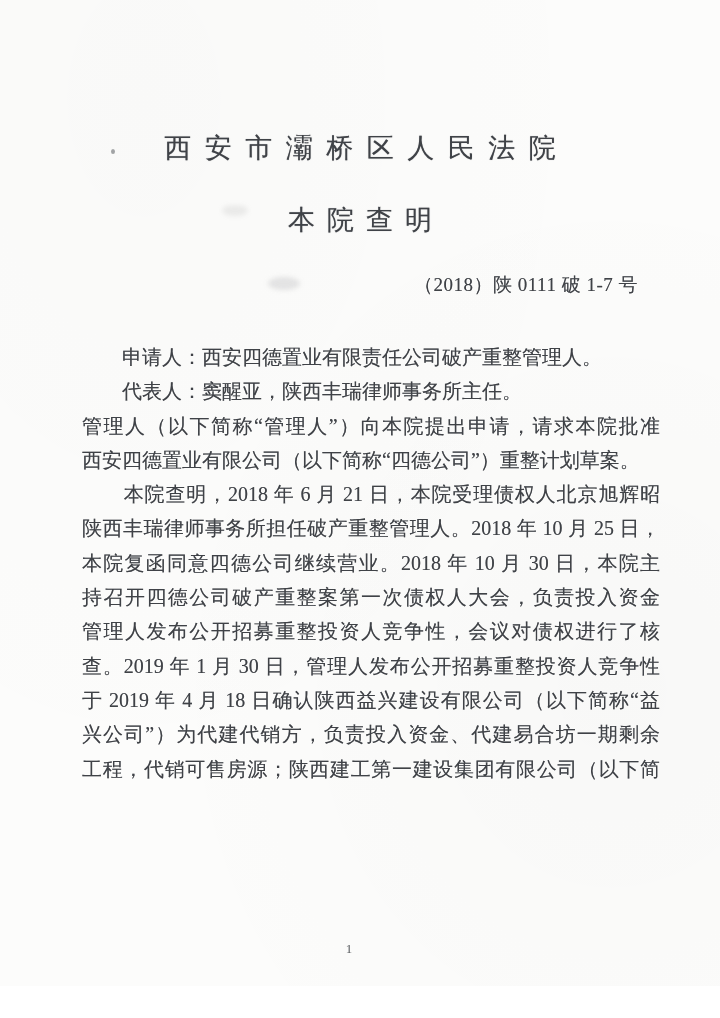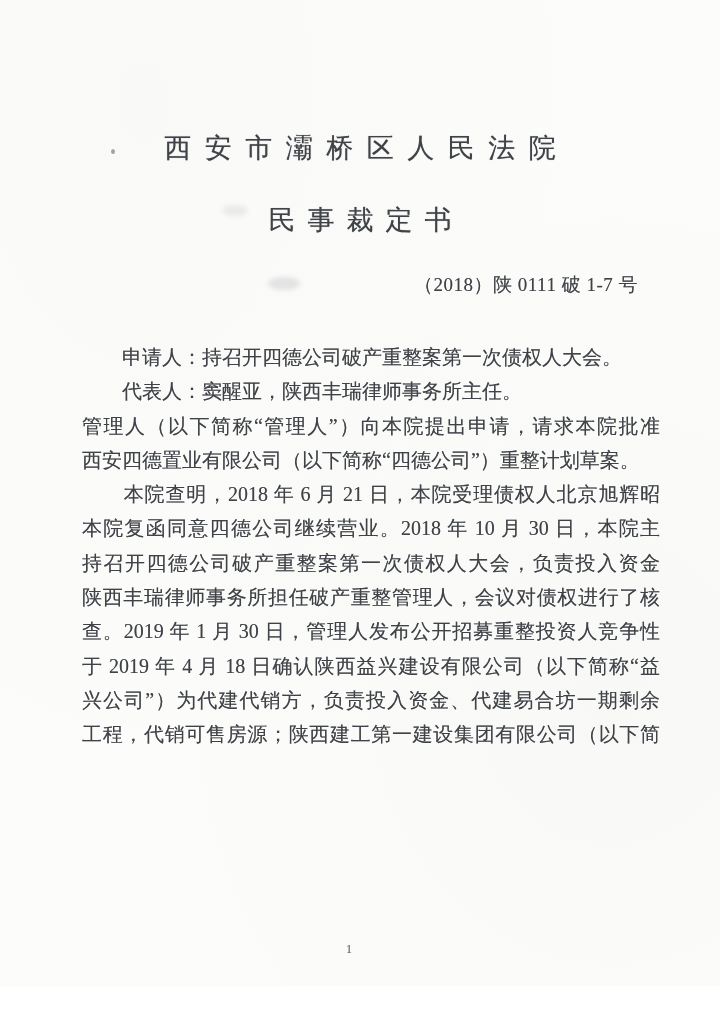--- a/index.html
+++ b/index.html
@@ -124,33 +124,34 @@
 <body>
 
 <div class="page">
 
   <span class="artifact artifact-dot"></span>
   <span class="artifact artifact-smudge-1"></span>
   <span class="artifact artifact-smudge-2"></span>
 
   <div class="court-name">西安市灞桥区人民法院</div>
 
-  <div class="doc-title">民事裁定书</div>
+  <div class="doc-title">本院查明</div>
 
   <div class="case-number">（2018）陕 0111 破 1-7 号</div>
 
   <div class="doc-body" id="doc-body">
-      <div class="line para-end">　　申请人：持召开四德公司破产重整案第一次债权人大会。</div>
+      <div class="line para-end">　　申请人：西安四德置业有限责任公司破产重整管理人。</div>
       <div class="line para-end">　　代表人：窦醒亚，陕西丰瑞律师事务所主任。</div>
       <div class="line">管理人（以下简称“管理人”）向本院提出申请，请求本院批准</div>
       <div class="line para-end">西安四德置业有限公司（以下简称“四德公司”）重整计划草案。</div>
       <div class="line">　　本院查明，2018 年 6 月 21 日，本院受理债权人北京旭辉昭</div>
+      <div class="line">陕西丰瑞律师事务所担任破产重整管理人。2018 年 10 月 25 日，</div>
       <div class="line">本院复函同意四德公司继续营业。2018 年 10 月 30 日，本院主</div>
       <div class="line">持召开四德公司破产重整案第一次债权人大会，负责投入资金</div>
-      <div class="line">陕西丰瑞律师事务所担任破产重整管理人，会议对债权进行了核</div>
+      <div class="line">管理人发布公开招募重整投资人竞争性，会议对债权进行了核</div>
       <div class="line">查。2019 年 1 月 30 日，管理人发布公开招募重整投资人竞争性</div>
       <div class="line">于 2019 年 4 月 18 日确认陕西益兴建设有限公司（以下简称“益</div>
       <div class="line">兴公司”）为代建代销方，负责投入资金、代建易合坊一期剩余</div>
       <div class="line">工程，代销可售房源；陕西建工第一建设集团有限公司（以下简</div>
     </div>
 
   <div class="page-number">1</div>
 
 </div>
 

